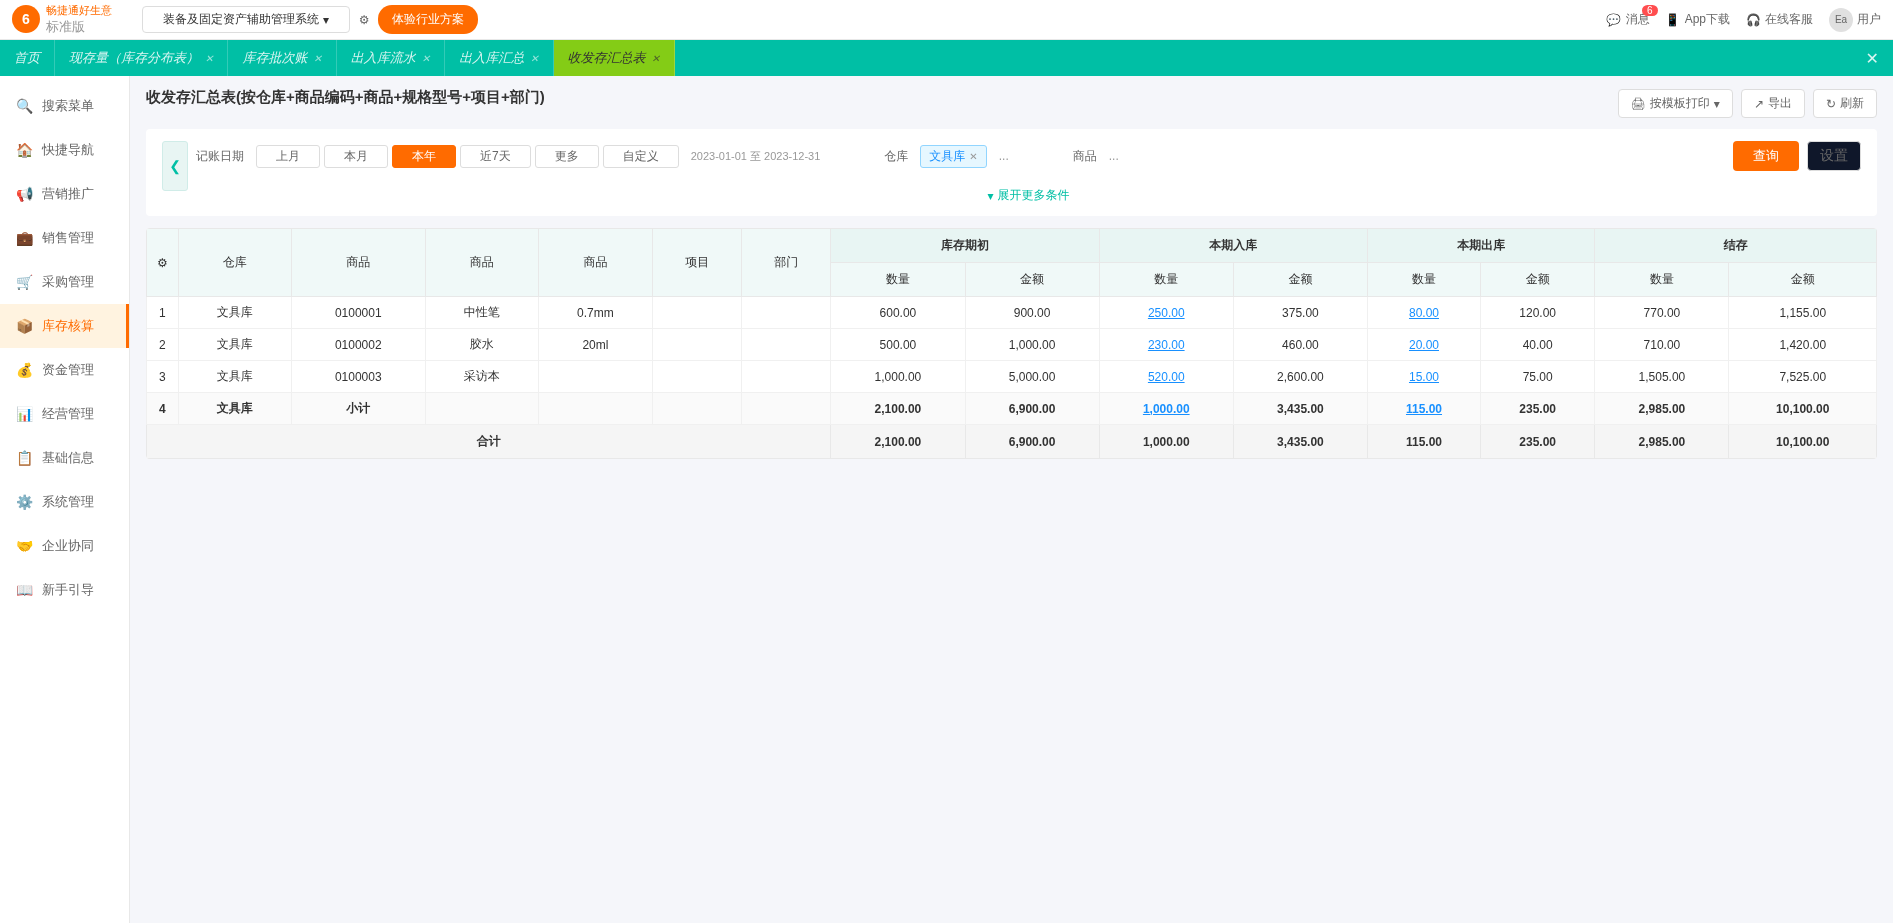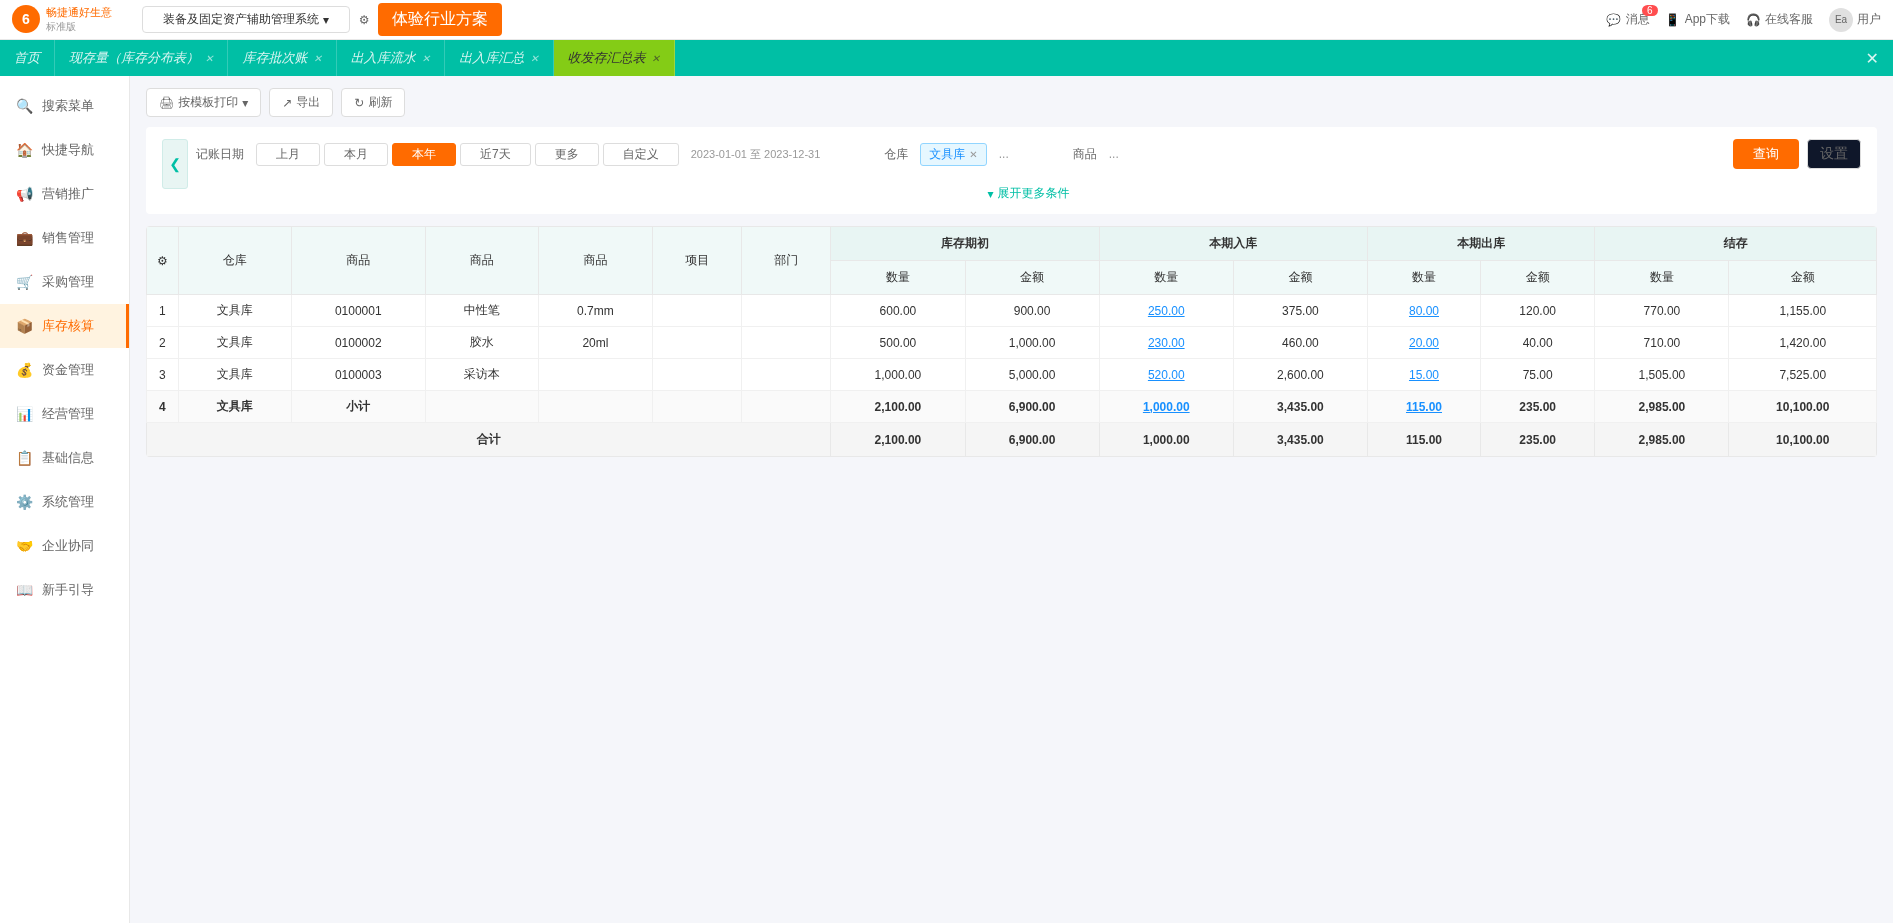--- a/index.html
+++ b/index.html
@@ -3,24 +3,24 @@
   <meta charset="utf-8">
   <style>
     * { margin: 0; padding: 0; box-sizing: border-box; }
     body { font-family: 'Microsoft YaHei', Arial, sans-serif; font-size: 12px; background: #f0f2f5; color: #333; width: 1893px; min-height: 923px; overflow-x: hidden; }
 
     
     .top-header { height: 40px; background: #fff; display: flex; align-items: center; padding: 0 12px; border-bottom: 1px solid #e8e8e8; position: relative; }
     .logo-area { display: flex; align-items: center; gap: 6px; width: 130px; }
     .logo-icon { width: 28px; height: 28px; background: #ff6b00; border-radius: 50%; display: flex; align-items: center; justify-content: center; color: #fff; font-weight: bold; font-size: 14px; }
     .logo-text { font-size: 11px; color: #ff6b00; line-height: 1.3; }
-    .logo-badge { font-size: 10px; color: #999; }
+    .logo-badge { font-size: 13px; color: #999; }
     .system-dropdown { display: flex; align-items: center; gap: 4px; padding: 4px 20px; border: 1px solid #ddd; border-radius: 4px; cursor: pointer; }
     .settings-icon-btn { width: 28px; height: 28px; display: flex; align-items: center; justify-content: center; cursor: pointer; color: #666; }
-    .experience-btn { background: #ff6b00; color: #fff; border: none; padding: 6px 14px; border-radius: 4px; cursor: pointer; font-size: 16px; }
+    .experience-btn { background: #ff6b00; color: #fff; border: none; padding: 6px 14px; border-radius: 14px; cursor: pointer; font-size: 12px; }
     .header-right { margin-left: auto; display: flex; align-items: center; gap: 16px; }
     .header-right-item { display: flex; align-items: center; gap: 4px; cursor: pointer; color: #666; font-size: 12px; position: relative; }
     .badge { background: #ff4d4f; color: #fff; border-radius: 10px; padding: 0 4px; font-size: 10px; position: absolute; top: -6px; right: -8px; min-width: 16px; text-align: center; }
     .user-avatar { width: 24px; height: 24px; background: #e0e0e0; border-radius: 50%; display: flex; align-items: center; justify-content: center; font-size: 10px; }
 
     
     .tab-bar { height: 36px; background: #00bfa5; display: flex; align-items: center; padding: 0 0; }
     .tab-item { height: 36px; padding: 0 14px; display: flex; align-items: center; gap: 6px; cursor: pointer; color: rgba(255,255,255,0.85); font-size: 13px; white-space: nowrap; border-right: 1px solid rgba(255,255,255,0.2); font-style: italic; }
     .tab-item.active { background: #84cc16; color: #333; }
     .tab-close { font-size: 10px; cursor: pointer; opacity: 0.7; }
@@ -188,20 +188,21 @@
     <div class="sidebar-item">
       <span class="sidebar-icon">📖</span>
       <span>新手引导</span>
     </div>
   </div>
 
   <div class="main-content">
     <div class="page-container">
 
       <div style="display:flex; justify-content:space-between; align-items:center; margin-bottom:10px;">
+        <h2 class="page-title">收发存汇总表(按仓库+商品编码+商品+规格型号+项目+部门)</h2>
         <div class="top-bar-actions">
           <button class="btn-default">
             <span>🖨</span>
             <span>按模板打印</span>
             <span>▾</span>
           </button>
           <button class="btn-default">
             <span>↗</span>
             <span>导出</span>
           </button>

